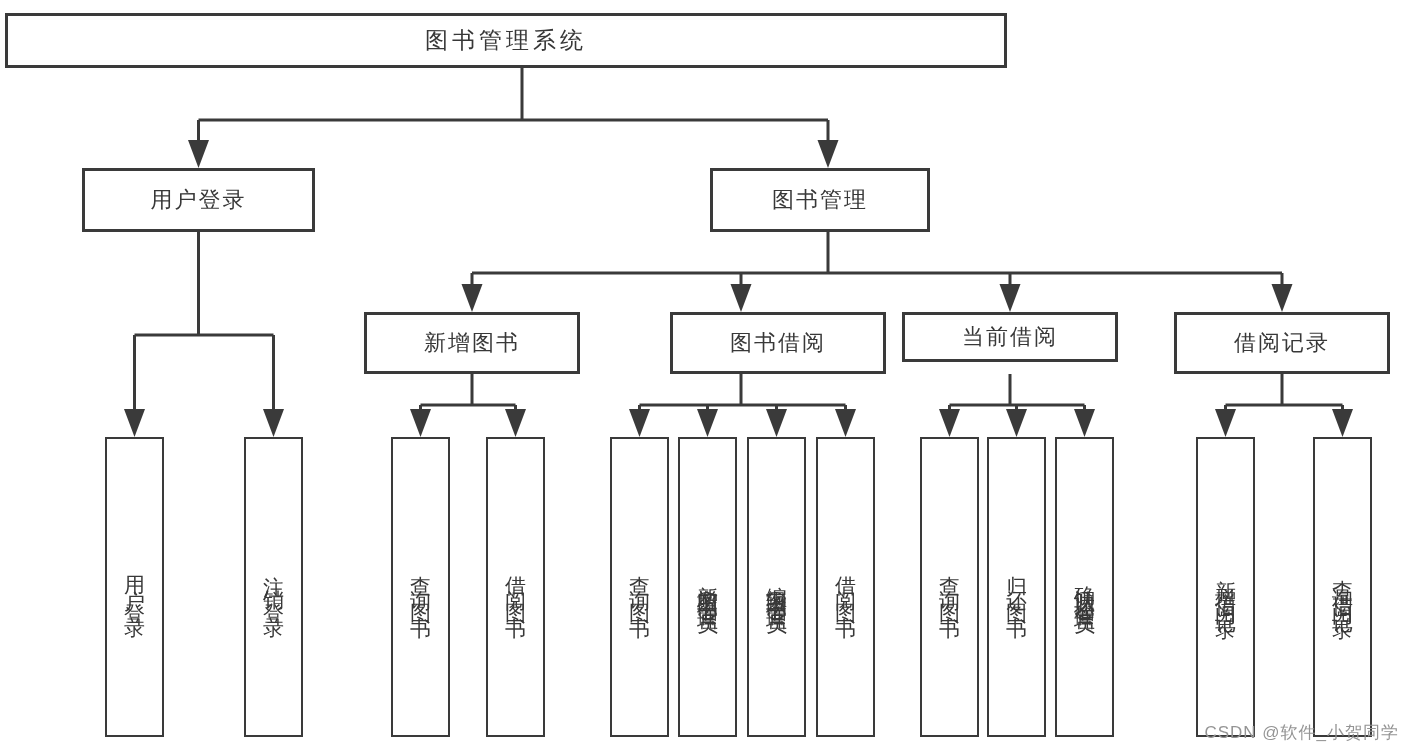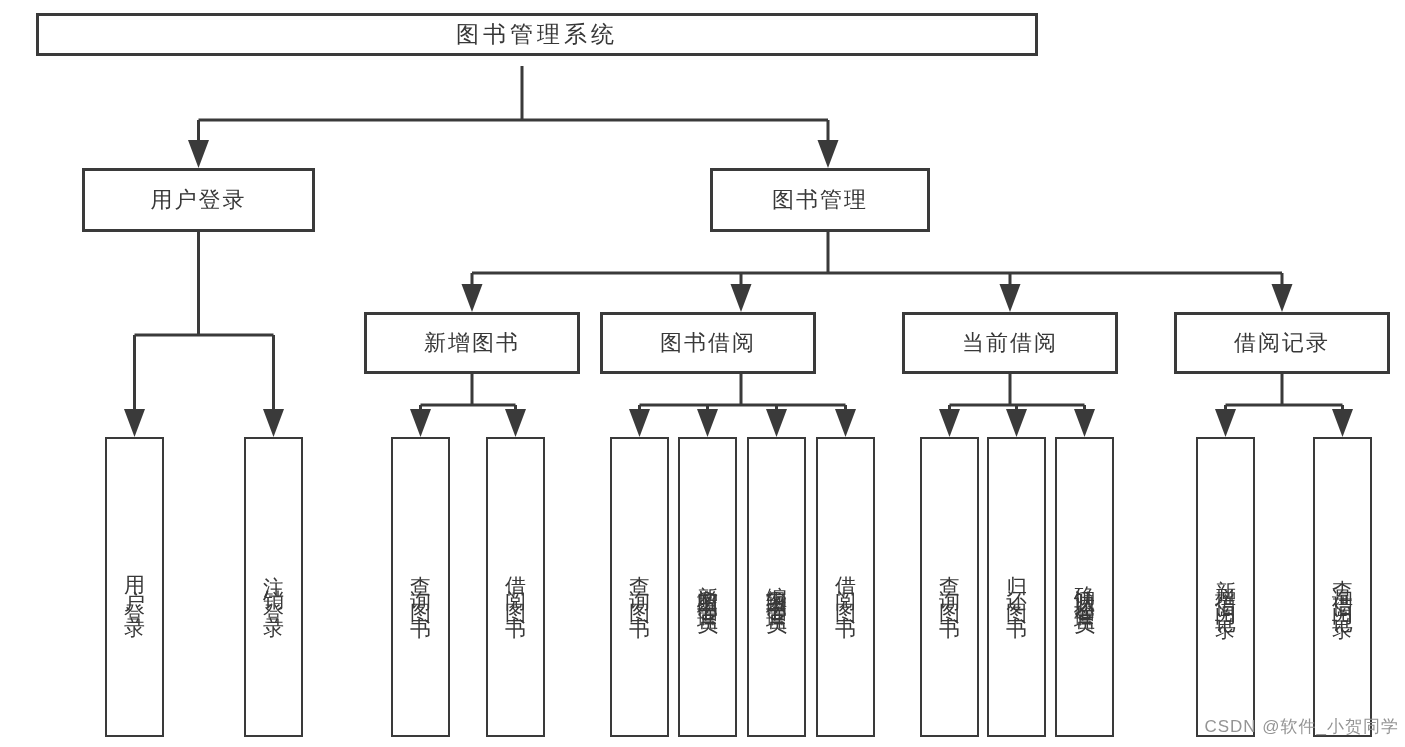--- a/index.html
+++ b/index.html
@@ -27,21 +27,21 @@
   .vbox{
     writing-mode:vertical-rl;
     border-width:2.5px;
     font-size:21px;
   }
   .sp4{letter-spacing:14px;}
   .sp6{letter-spacing:8px;}
   .sp10{letter-spacing:4px;}
   .watermark{
     position:absolute;
-    right:6px;bottom:9px;
+    right:6px;bottom:3px;
     color:#949494;
     font-size:17px;
     letter-spacing:1px;
     z-index:3;
     white-space:nowrap;
     margin-top:29px;
   }
 </style>
 </head>
 <body>
@@ -81,28 +81,28 @@
       <polygon points="766,409 787,409 776.5,437"></polygon>
       <polygon points="835,409 856,409 845.5,437"></polygon>
       <polygon points="939,409 960,409 949.5,437"></polygon>
       <polygon points="1006,409 1027,409 1016.5,437"></polygon>
       <polygon points="1074,409 1095,409 1084.5,437"></polygon>
       <polygon points="1215,409 1236,409 1225.5,437"></polygon>
       <polygon points="1332,409 1353,409 1342.5,437"></polygon>
     </g>
   </svg>
 
-  <div class="box lv1" style="left:36px;top:13px;width:1002px;height:43px">图书管理系统</div>
+  <div class="box lv1" style="left:5px;top:13px;width:1002px;height:55px">图书管理系统</div>
 
   <div class="box" style="left:82px;top:168px;width:233px;height:64px">用户登录</div>
   <div class="box" style="left:710px;top:168px;width:220px;height:64px">图书管理</div>
 
   <div class="box" style="left:364px;top:312px;width:216px;height:62px">新增图书</div>
-  <div class="box" style="left:600px;top:312px;width:216px;height:62px">图书借阅</div>
-  <div class="box" style="left:902px;top:312px;width:216px;height:62px">当前借阅</div>
+  <div class="box" style="left:670px;top:312px;width:216px;height:62px">图书借阅</div>
+  <div class="box" style="left:902px;top:312px;width:216px;height:50px">当前借阅</div>
   <div class="box" style="left:1174px;top:312px;width:216px;height:62px">借阅记录</div>
 
   <div class="box vbox sp4" style="left:105px;top:437px;width:59px;height:300px">用户登录</div>
   <div class="box vbox sp4" style="left:244px;top:437px;width:59px;height:300px">注销登录</div>
 
   <div class="box vbox sp4" style="left:391px;top:437px;width:59px;height:300px">查询图书</div>
   <div class="box vbox sp4" style="left:486px;top:437px;width:59px;height:300px">借阅图书</div>
 
   <div class="box vbox sp4" style="left:610px;top:437px;width:59px;height:300px">查询图书</div>
   <div class="box vbox sp10" style="left:678px;top:437px;width:59px;height:300px">新增图书（管理员）</div>

